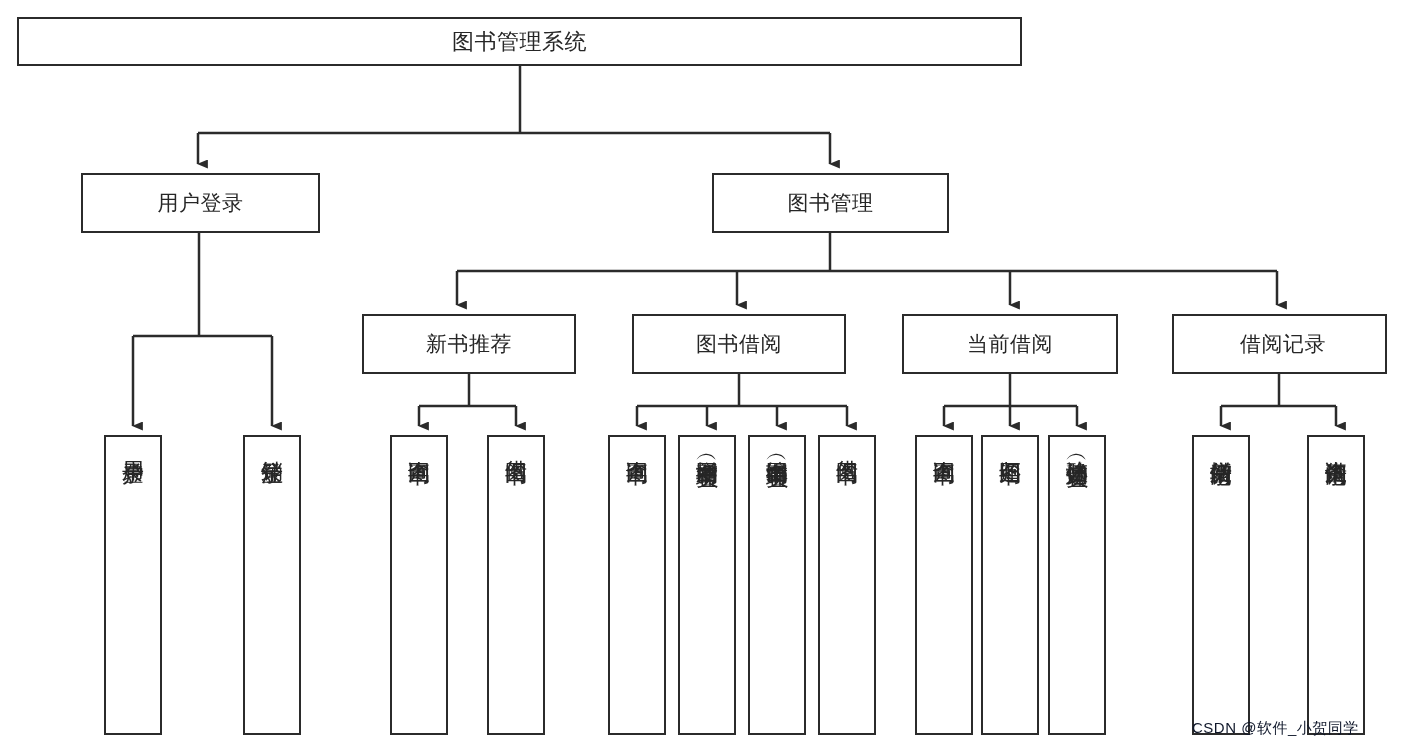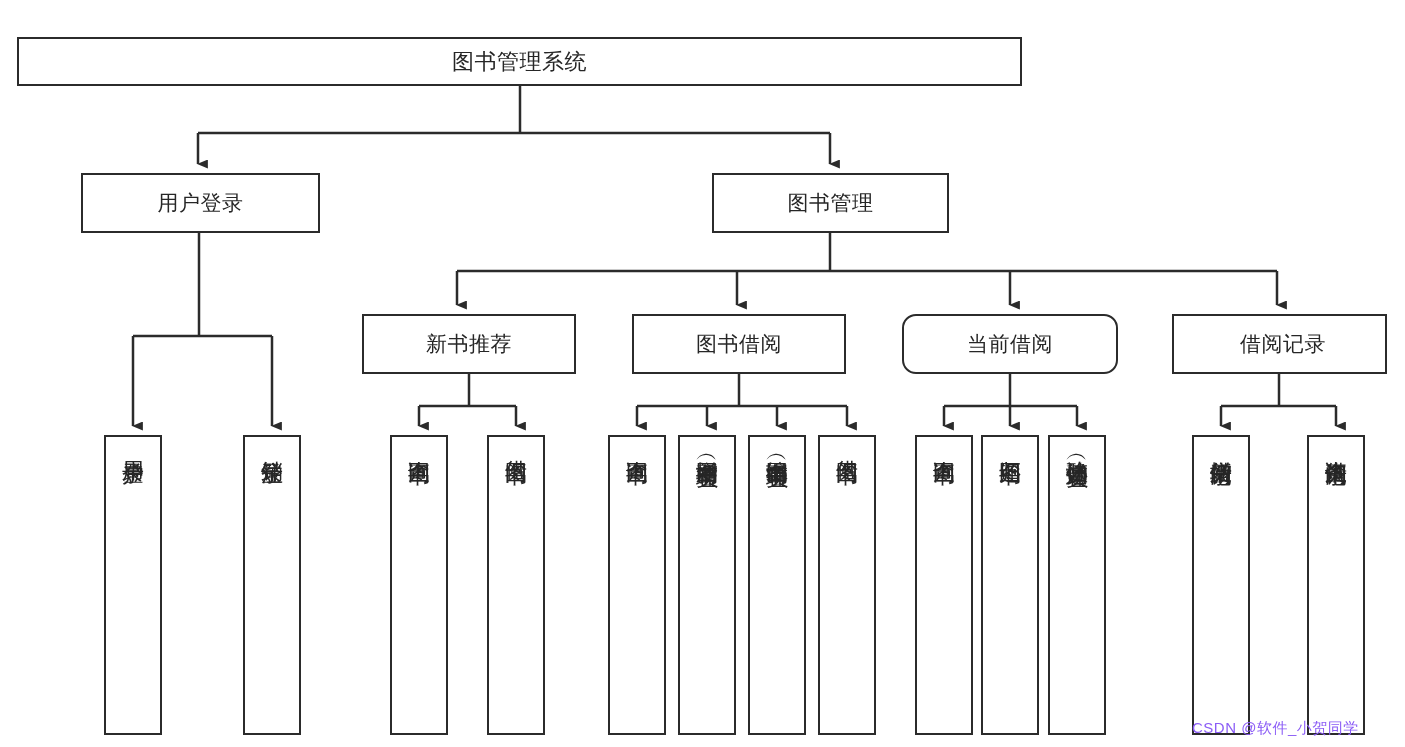--- a/index.html
+++ b/index.html
@@ -58,21 +58,21 @@
     letter-spacing: 1px;
     text-align: start;
     white-space: nowrap;
   }
   .node.root .label {
     font-size: 22px;
   }
   .watermark {
     position: absolute;
     font-size: 15px;
-    color: #8b5cf6;
+    color: #0f172a;
     letter-spacing: 0.5px;
     white-space: nowrap;
     user-select: none;
   }
 </style>
 </head>
 <body>
 
 <div id="canvas">
 
@@ -119,38 +119,38 @@
       <path d="M 1010 406 L 1010 426" marker-end="url(#arw)"></path>
       <path d="M 1077 406 L 1077 426" marker-end="url(#arw)"></path>
 
       <path d="M 1279 374 L 1279 406"></path>
       <path d="M 1221 406 L 1336 406"></path>
       <path d="M 1221 406 L 1221 426" marker-end="url(#arw)"></path>
       <path d="M 1336 406 L 1336 426" marker-end="url(#arw)"></path>
     </g>
   </svg>
 
-  <div class="node h root" style="left:17px; top:17px; width:1005px; height:49px;margin-top:20px;">
+  <div class="node h root" style="left:17px; top:17px; width:1005px; height:49px;">
     <span class="label">图书管理系统</span>
   </div>
 
   <div class="node h" style="left:81px; top:173px; width:239px; height:60px;">
     <span class="label">用户登录</span>
   </div>
   <div class="node h" style="left:712px; top:173px; width:237px; height:60px;">
     <span class="label">图书管理</span>
   </div>
 
   <div class="node h" style="left:362px; top:314px; width:214px; height:60px;">
     <span class="label">新书推荐</span>
   </div>
   <div class="node h" style="left:632px; top:314px; width:214px; height:60px;align-items:center;">
     <span class="label">图书借阅</span>
   </div>
-  <div class="node h" style="left:902px; top:314px; width:216px; height:60px;border-radius:14px;">
+  <div class="node h" style="left:902px; top:314px; width:216px; height:60px;">
     <span class="label">当前借阅</span>
   </div>
   <div class="node h" style="left:1172px; top:314px; width:215px; height:60px;padding-left:7px;">
     <span class="label">借阅记录</span>
   </div>
 
   <div class="node v" style="left:104px; top:435px; width:58px; height:300px;">
     <span class="label">用户登录</span>
   </div>
   <div class="node v" style="left:243px; top:435px; width:58px; height:300px;">

